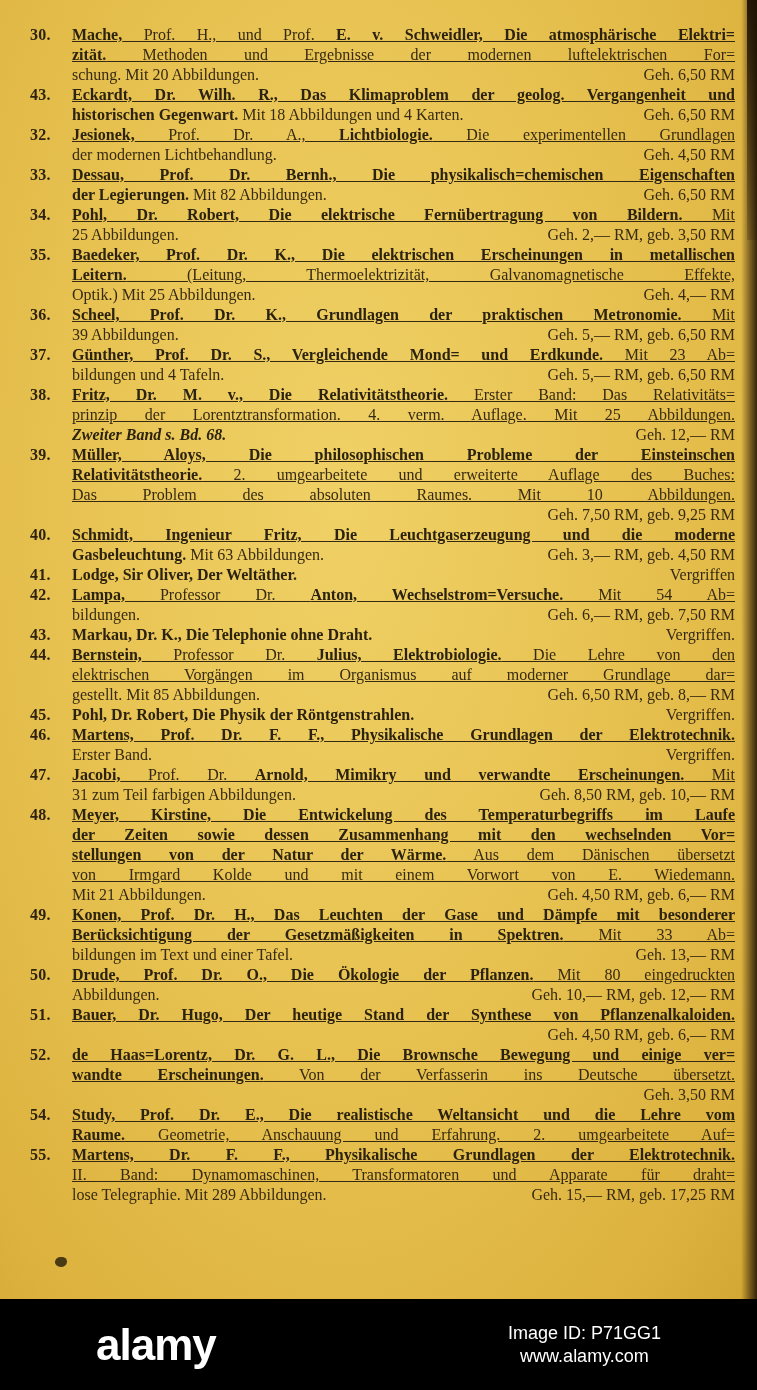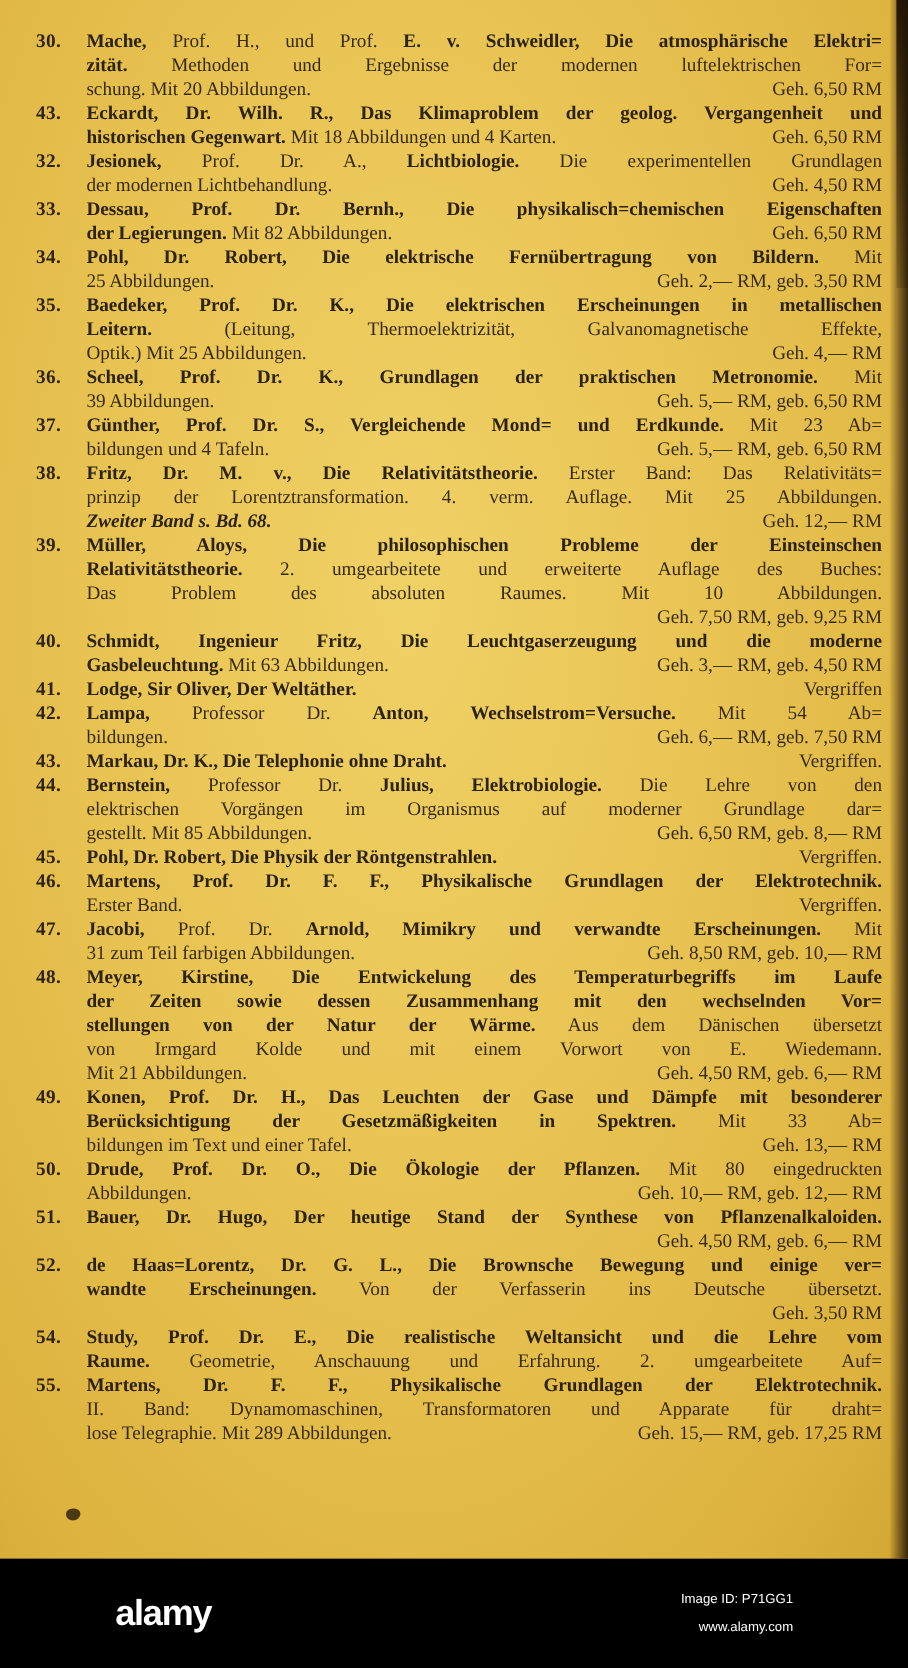--- a/index.html
+++ b/index.html
@@ -15,21 +15,21 @@
   }
   .entries{padding:25px 22px 0 30px;}
   .entry{display:flex;align-items:flex-start;}
   .num{
     flex:none;width:42px;font-weight:bold;font-size:16px;line-height:20px;
     color:#2e2310;letter-spacing:.3px;
   }
   .ebody{flex:1;min-width:0;}
   .line{display:flex;justify-content:space-between;min-height:20px;line-height:20px;font-size:16px;}
   .line .lt{display:block;flex:1;min-width:0;}
-  .line.full .lt{text-align:justify;text-align-last:justify;}
+  .line.full .lt{text-align:justify;text-align-last:justify;text-decoration:underline;}
   .line.ronly{justify-content:flex-end;}
   .line .rt{white-space:nowrap;margin-left:10px;}
   b{font-weight:bold;color:#2c2210;}
   i.it{font-weight:bold;color:#2c2210;}
   
   .edge-right{
     position:absolute;top:0;right:0;width:16px;height:1299px;
     background:linear-gradient(to right, rgba(48,30,8,0) 0%, rgba(48,30,8,.55) 55%, rgba(35,21,5,.9) 100%);
     pointer-events:none;
   }
@@ -42,22 +42,22 @@
     position:absolute;left:55px;top:1257px;width:12px;height:10px;
     background:#3a2c10;border-radius:50% 45% 55% 50%;opacity:.9;
   }
   
   .wm-bar{
     position:absolute;left:0;bottom:0;width:757px;height:91px;background:#000;
     display:flex;align-items:center;justify-content:space-between;
     padding:0 96px;box-sizing:border-box;
     font-family:"Liberation Sans","DejaVu Sans",sans-serif;color:#fff;
   }
-  .wm-logo{font-size:30px;font-weight:bold;letter-spacing:-1px;line-height:1;}
-  .wm-meta{font-size:11px;line-height:23px;text-align:right;}
+  .wm-logo{font-size:44px;font-weight:bold;letter-spacing:-1px;line-height:1;}
+  .wm-meta{font-size:18px;line-height:23px;text-align:center;}
 </style>
 </head>
 <body>
 
 <div class="photo">
   <div class="paper">
     <div class="entries" id="entries">
         <div class="entry">
           <span class="num">30.</span>
           <div class="ebody">

